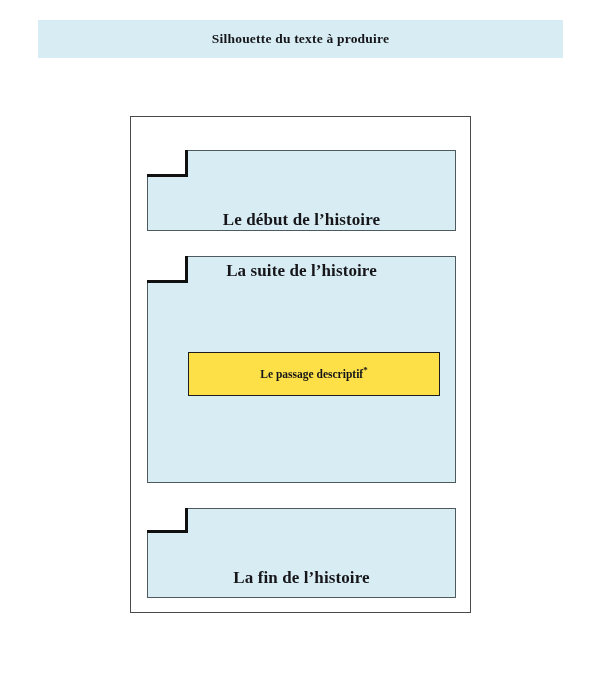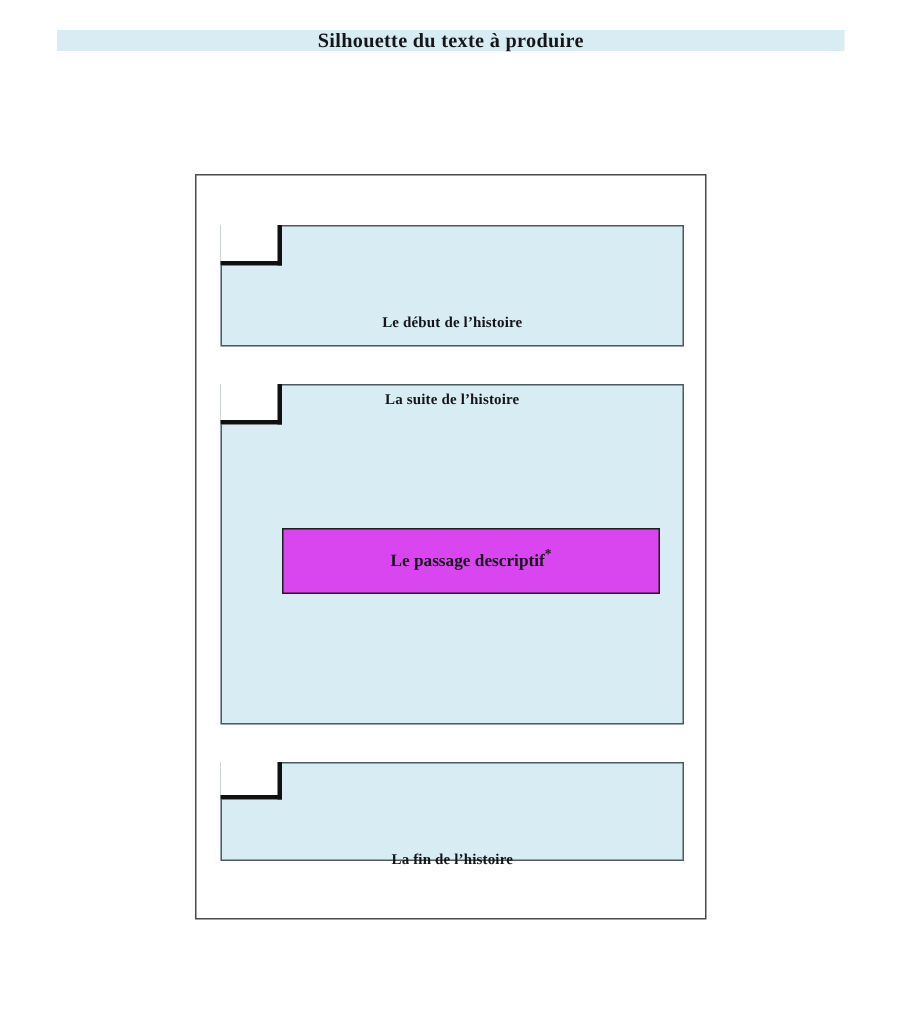--- a/index.html
+++ b/index.html
@@ -14,21 +14,21 @@
     overflow: hidden;
     position: relative;
   }
 
   
   #header-banner {
     position: absolute;
     left: 38px;
     top: 20px;
     width: 525px;
-    height: 14px;
+    height: 38px;
     background: #d8edf3;
     display: flex;
     align-items: center;
     justify-content: center;
   }
   #header-banner .title {
     font-size: 13.5px;
     font-weight: bold;
     color: #16161a;
     letter-spacing: 0.2px;
@@ -71,47 +71,47 @@
     background: #ffffff;
     border-right: 3px solid #101010;
     border-bottom: 3px solid #101010;
     box-sizing: border-box;
   }
   .block-label {
     position: absolute;
     left: 0;
     right: 0;
     text-align: center;
-    font-size: 10px;
+    font-size: 17px;
     font-weight: bold;
     color: #16161a;
     letter-spacing: 0.1px;
   }
 
   
   #block-debut { top: 33px; height: 81px; }
   #block-debut .block-label { top: 59px; }
 
   
   #block-suite { top: 139px; height: 227px; }
   #block-suite .block-label { top: 4px; }
 
   
-  #block-fin { top: 391px; height: 66px; }
+  #block-fin { top: 391px; height: 90px; }
   #block-fin .block-label { top: 59px; }
   #block-fin .block-notch { height: 25px; }
 
   
   #passage-box {
     position: absolute;
     left: 40px;
     top: 95px;
     width: 252px;
     height: 44px;
-    background: #d946ef;
+    background: #fde047;
     border: 1px solid #1d1d1d;
     box-sizing: border-box;
     display: flex;
     align-items: center;
     justify-content: center;
   }
   #passage-box .passage-label {
     font-size: 11.5px;
     font-weight: bold;
     color: #16161a;

